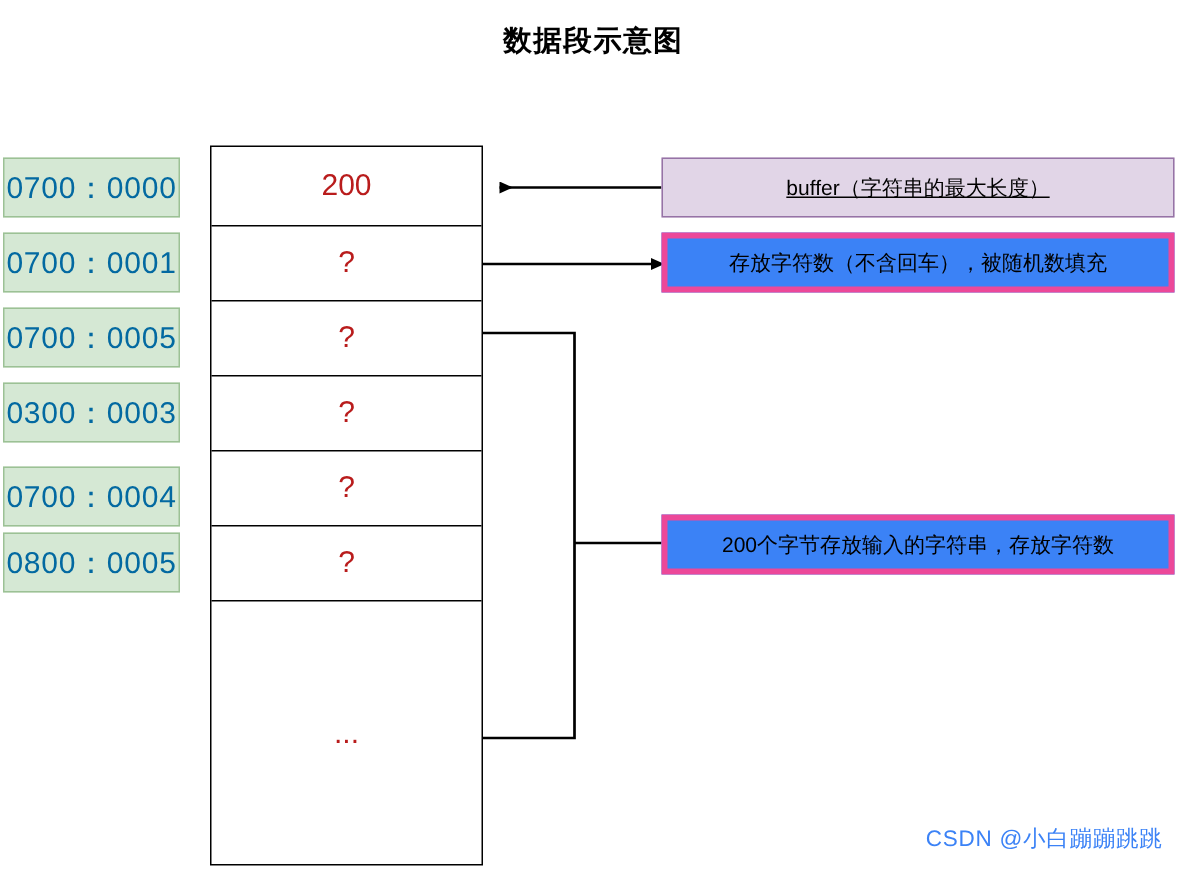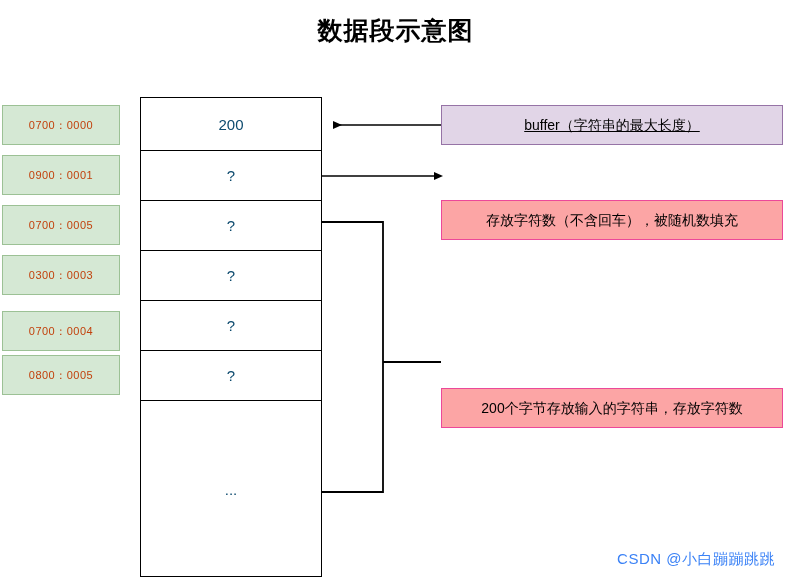--- a/index.html
+++ b/index.html
@@ -21,40 +21,40 @@
     height: 581px;
   }
 
   
   #diagram-title {
     position: absolute;
     left: 0;
     top: 14px;
     width: 791px;
     text-align: center;
-    font-size: 25px;
+    font-size: 19px;
     font-weight: bold;
     color: #000000;
     letter-spacing: 1px;
   }
 
   
   .addr-box {
     position: absolute;
     left: 2px;
     width: 118px;
     height: 40px;
     background: #d5e8d4;
     border: 1px solid #9cc195;
     box-sizing: border-box;
     display: flex;
     align-items: center;
     justify-content: center;
-    font-size: 11px;
-    color: #c2410c;
+    font-size: 20px;
+    color: #0369a1;
     letter-spacing: 0.5px;
   }
 
   
   #memory-table {
     position: absolute;
     left: 140px;
     top: 97px;
     width: 182px;
     height: 480px;
@@ -63,22 +63,22 @@
     background: #ffffff;
   }
   .mem-cell {
     position: absolute;
     left: 0;
     width: 100%;
     box-sizing: border-box;
     display: flex;
     align-items: center;
     justify-content: center;
-    font-size: 15px;
-    color: #0c4a6e;
+    font-size: 20px;
+    color: #b91c1c;
     border-bottom: 1.6px solid #000000;
   }
   .mem-cell.last {
     border-bottom: none;
   }
 
   
   .note-box {
     position: absolute;
     box-sizing: border-box;
@@ -90,23 +90,22 @@
     padding: 0 10px;
     text-align: center;
     line-height: 1.3;
   }
   .note-purple {
     background: #e1d5e7;
     border: 1px solid #9673a6;
     text-decoration: underline;
   }
   .note-pink {
-    background: #fca5a5;
-    border: 1px solid #ec4899;
-    margin-top: 45px;
+    background: #3b82f6;
+    border: 4px solid #ec4899;
   }
 
   
   #connectors {
     position: absolute;
     left: 0; top: 0;
     width: 791px;
     height: 581px;
     pointer-events: none;
   }
@@ -124,21 +123,21 @@
 </style>
 </head>
 <body>
 
 <div id="canvas">
 
   <div id="diagram-title">数据段示意图</div>
 
   <div id="address-column">
     <div class="addr-box" style="top:105px">0700：0000</div>
-    <div class="addr-box" style="top:155px">0900：0001</div>
+    <div class="addr-box" style="top:155px">0700：0001</div>
     <div class="addr-box" style="top:205px">0700：0005</div>
     <div class="addr-box" style="top:255px">0300：0003</div>
     <div class="addr-box" style="top:311px">0700：0004</div>
     <div class="addr-box" style="top:355px">0800：0005</div>
   </div>
 
   <div id="memory-table">
     <div class="mem-cell" style="top:0px;height:53px">200</div>
     <div class="mem-cell" style="top:53px;height:50px">?</div>
     <div class="mem-cell" style="top:103px;height:50px">?</div>

